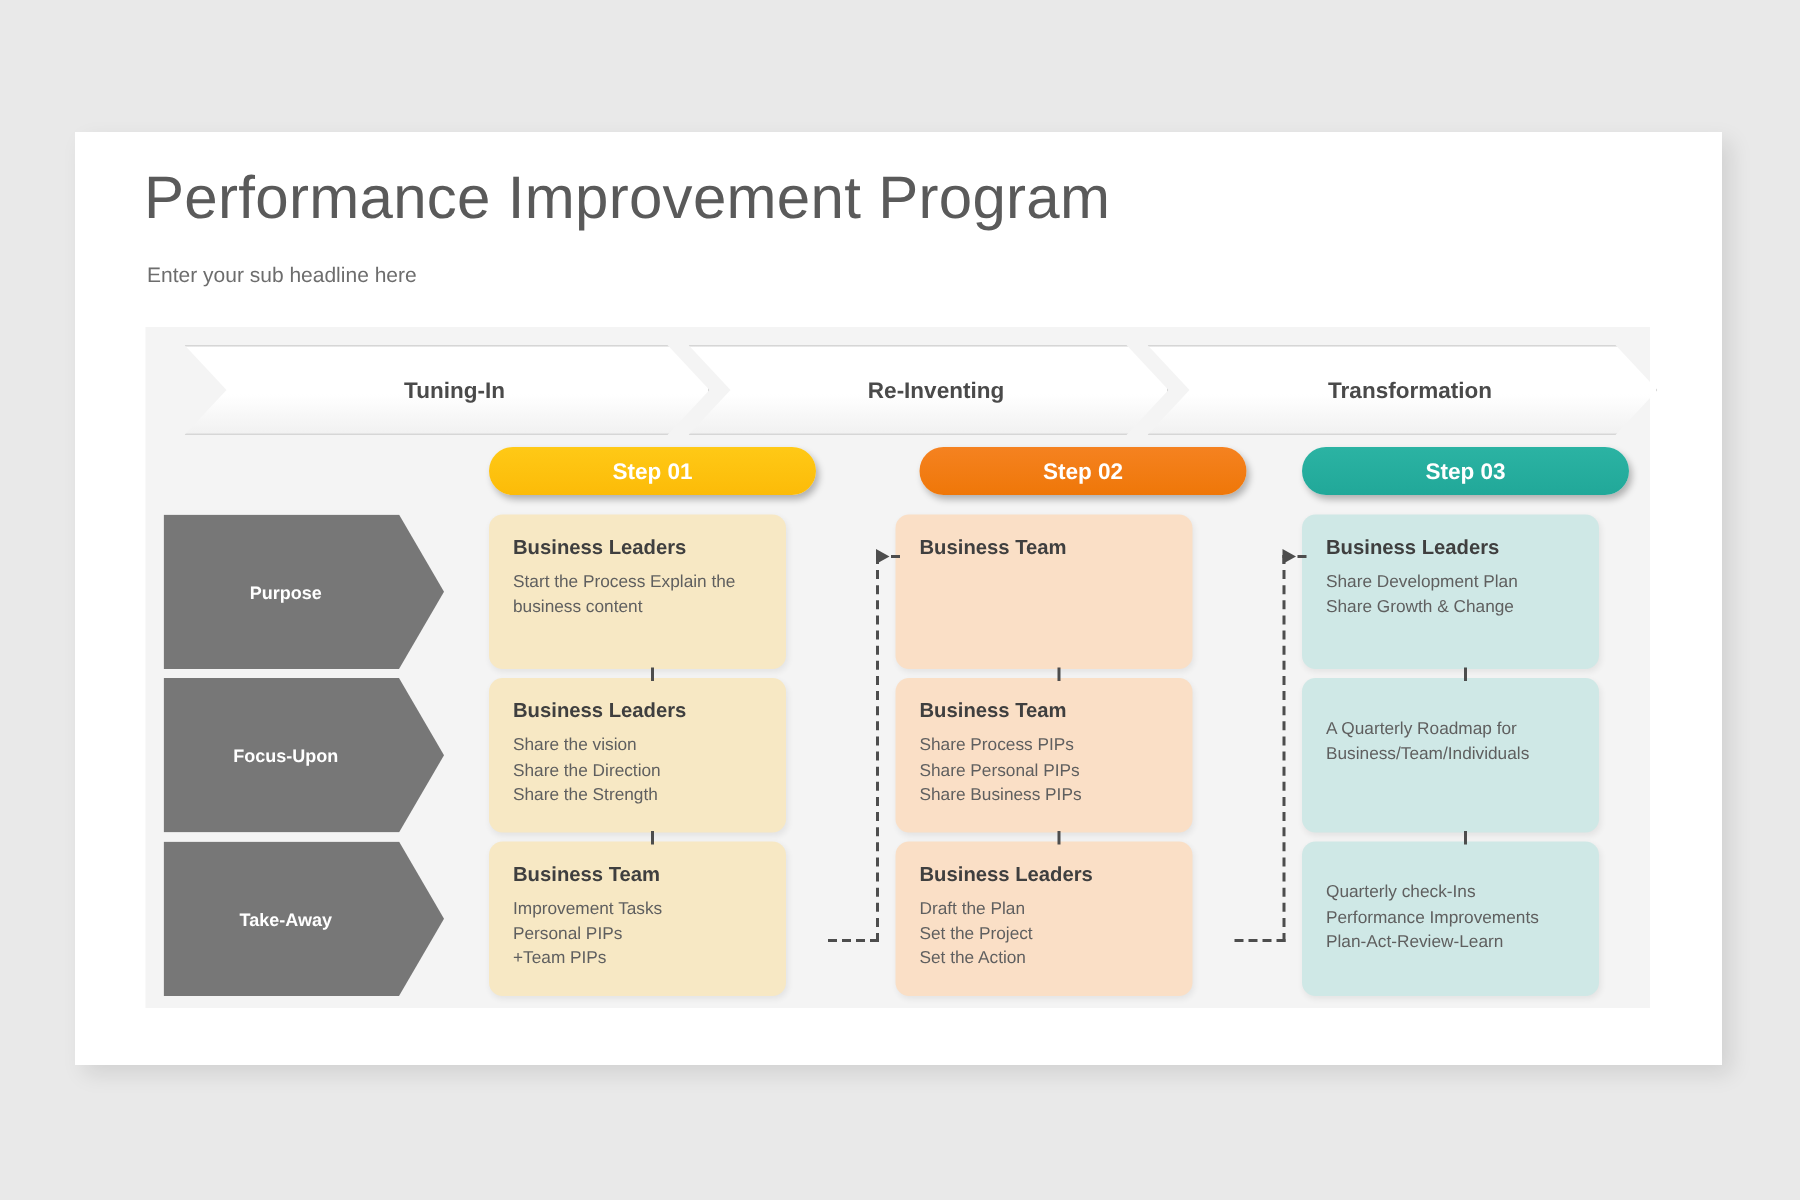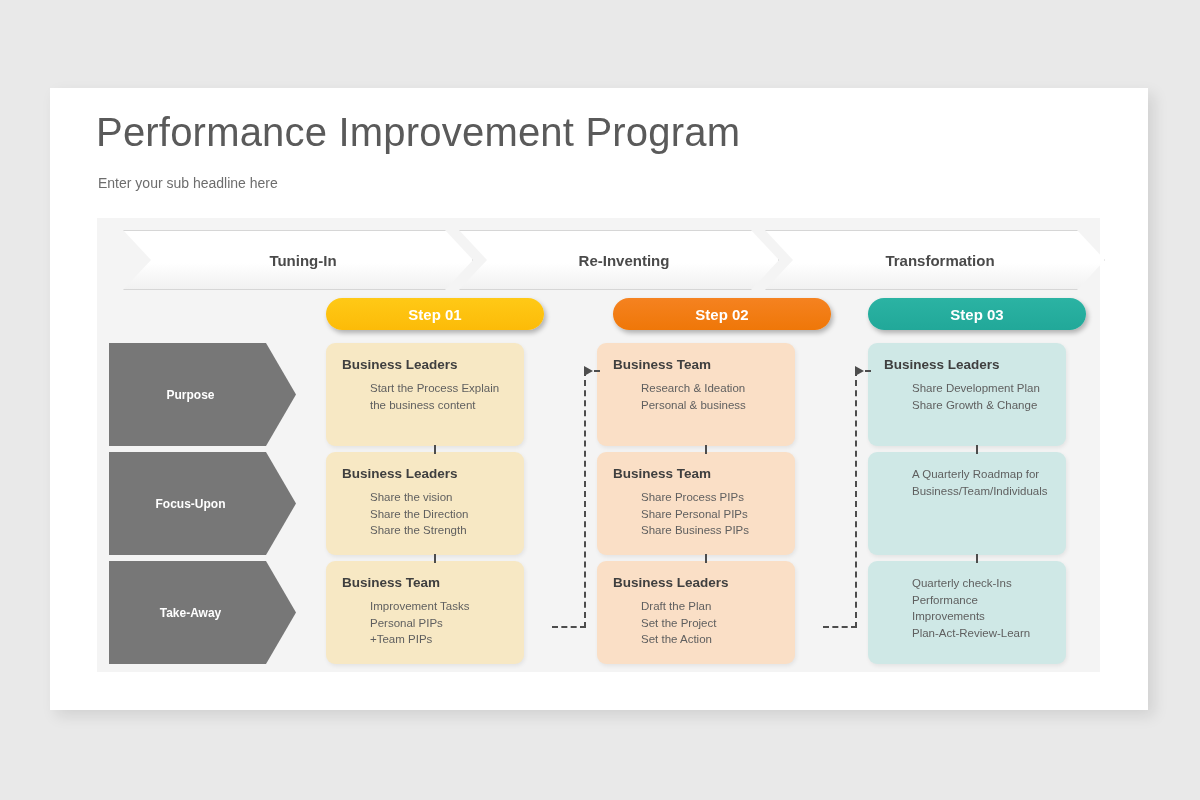--- a/index.html
+++ b/index.html
@@ -84,23 +84,23 @@
     border-radius:9px;
     box-sizing:border-box;
     padding:15px 16px 0 16px;
     box-shadow:1px 2px 4px rgba(0,0,0,0.07);
   }
   .card .h{
     font-size:13.5px;font-weight:bold;color:#3f3f3f;
     margin:0 0 7px 0;line-height:1.1;
   }
   .card .b{
-    font-size:11.5px;color:#5f5f5f;line-height:1.45;margin-left:28px;
-  }
-  .card.nohead{padding-top:14px;}
+    font-size:11.5px;color:#5f5f5f;line-height:1.45;
+  }
+  .card.nohead{padding-top:26px;}
   .c-col0{left:229px;}
   .c-col1{left:500px;}
   .c-col2{left:771px;}
   .c-row0{top:125px;}
   .c-row1{top:234px;}
   .c-row2{top:343px;}
   .fill-0{background:#f7e8c4;}
   .fill-1{background:#fadfc6;}
   .fill-2{background:#cfe8e6;}
 
@@ -168,21 +168,20 @@
       <div class="h">Business Leaders</div>
       <div class="b">Share the vision<br>Share the Direction<br>Share the Strength</div>
     </div>
     <div class="card c-col0 c-row2 fill-0">
       <div class="h">Business Team</div>
       <div class="b">Improvement Tasks<br>Personal PIPs<br>+Team PIPs</div>
     </div>
 
     <div class="card c-col1 c-row0 fill-1">
       <div class="h">Business Team</div>
-      <div class="b">Research &amp; Ideation<br>Personal &amp; business</div>
     </div>
     <div class="card c-col1 c-row1 fill-1">
       <div class="h">Business Team</div>
       <div class="b">Share Process PIPs<br>Share Personal PIPs<br>Share Business PIPs</div>
     </div>
     <div class="card c-col1 c-row2 fill-1">
       <div class="h">Business Leaders</div>
       <div class="b">Draft the Plan<br>Set the Project<br>Set the Action</div>
     </div>
 

